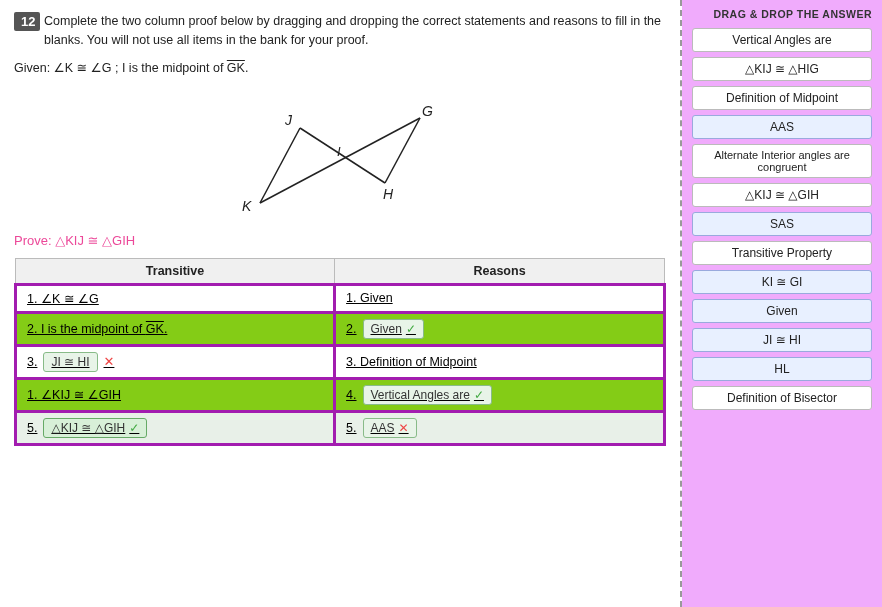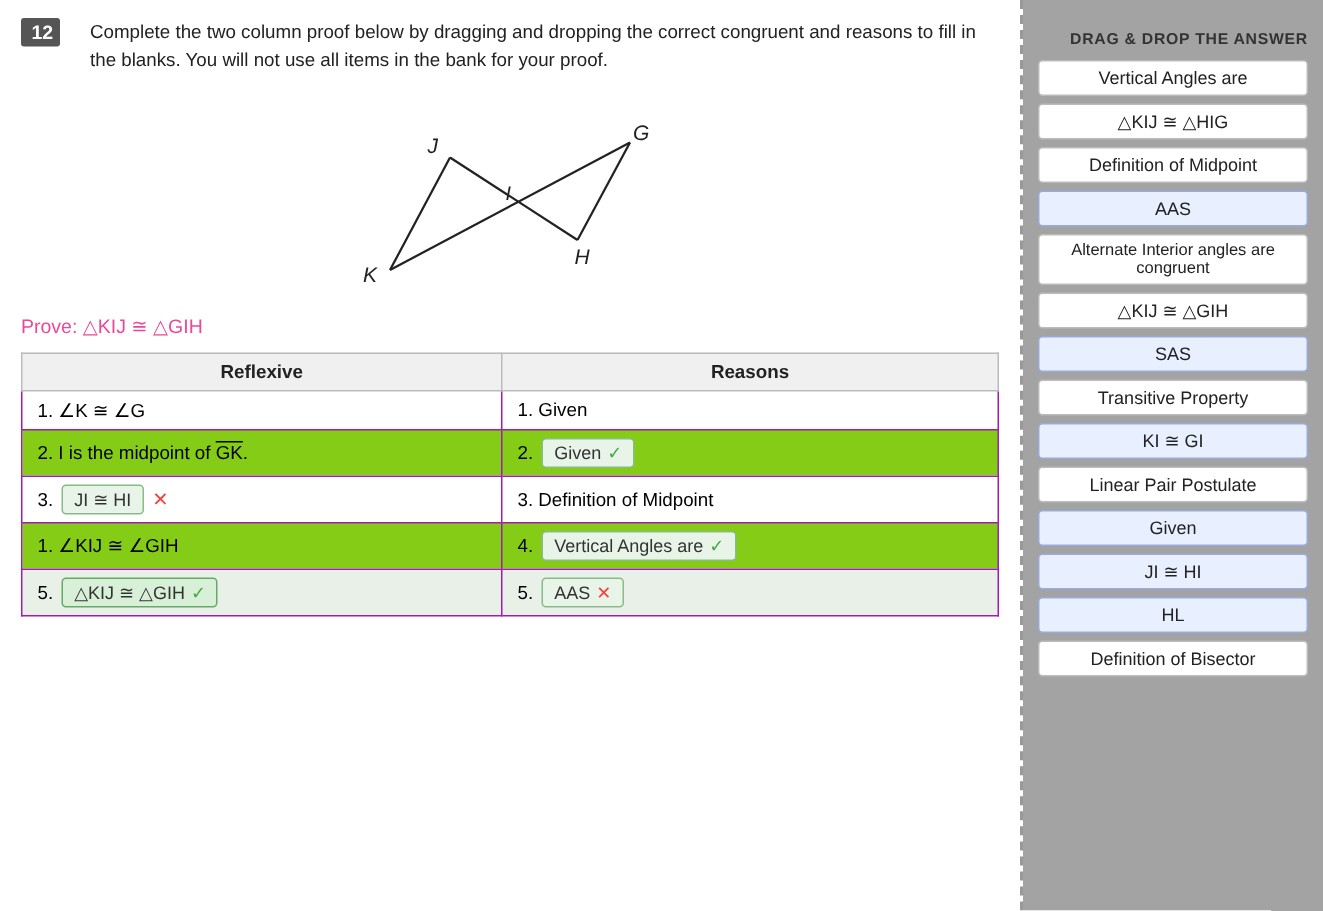--- a/index.html
+++ b/index.html
@@ -6,28 +6,28 @@
     body { font-family: Arial, sans-serif; font-size: 13px; background: #fff; display: flex; width: 882px; min-height: 607px; }
 
     .main-panel {
       flex: 1;
       padding: 12px 14px;
       border-right: 2px dashed #999;
     }
 
     .right-panel {
       width: 200px;
-      padding: 20px 10px;
-      background: #a3a3a3;
+      padding: 8px 10px;
+      background: #f0abfc;
     }
 
     .header-row {
       display: flex;
       align-items: flex-start;
-      gap: 20px;
+      gap: 4px;
       margin-bottom: 10px;
     }
 
     .question-num {
       background: #555;
       color: #fff;
       font-weight: bold;
       font-size: 13px;
       padding: 2px 7px;
       border-radius: 2px;
@@ -68,23 +68,24 @@
     table th {
       background: #f0f0f0;
       border: 1px solid #bbb;
       padding: 5px 10px;
       text-align: center;
       font-weight: bold;
       color: #222;
     }
 
     table td {
-      border: 1px solid #a21caf;
+      border: 3px solid #a21caf;
       padding: 5px 10px;
       vertical-align: middle;
+      text-decoration: underline;
     }
 
     .row-even { background: #fff; }
     .row-odd { background: #84cc16; }
     .row-highlight { background: #e8f0e8; }
 
     .reason-cell {
       display: flex;
       align-items: center;
       gap: 6px;
@@ -144,23 +145,26 @@
     }
 
     svg.diagram { width: 220px; height: 140px; }
   </style>
 </head>
 <body>
 
 <div class="main-panel">
   <div class="header-row">
     <div class="question-num">12</div>
-    <div class="instructions">Complete the two column proof below by dragging and dropping the correct congruent and reasons to fill in the blanks. You will not use all items in the bank for your proof.</div>
-  </div>
-
+    <div class="instructions">Complete the two column proof below by dragging and dropping the correct statements and reasons to fill in the blanks. You will not use all items in the bank for your proof.</div>
+  </div>
+
+  <div class="given-text">
+    <span>Given: ∠K ≅ ∠G ; I is the midpoint of <span style="text-decoration:overline">GK</span>.</span>
+  </div>
 
   <div class="diagram-area">
     <svg class="diagram" viewBox="0 0 220 140">
 
       <line x1="30" y1="120" x2="190" y2="35" stroke="#222" stroke-width="1.5"></line>
 
       <line x1="70" y1="45" x2="155" y2="100" stroke="#222" stroke-width="1.5"></line>
 
       <line x1="30" y1="120" x2="70" y2="45" stroke="#222" stroke-width="1.5"></line>
       <line x1="190" y1="35" x2="155" y2="100" stroke="#222" stroke-width="1.5"></line>
@@ -173,21 +177,21 @@
     </svg>
   </div>
 
   <div class="prove-text">
     Prove: △KIJ ≅ △GIH
   </div>
 
   <table>
     <thead>
       <tr>
-        <th>Reflexive</th>
+        <th>Transitive</th>
         <th>Reasons</th>
       </tr>
     </thead>
     <tbody>
 
       <tr class="row-even">
         <td>1. ∠K ≅ ∠G</td>
         <td>1. Given</td>
       </tr>
 
@@ -255,18 +259,17 @@
 
   <div class="drag-item">Vertical Angles are</div>
   <div class="drag-item">△KIJ ≅ △HIG</div>
   <div class="drag-item">Definition of Midpoint</div>
   <div class="drag-item blue-tint">AAS</div>
   <div class="drag-item" style="font-size:11px;">Alternate Interior angles are congruent</div>
   <div class="drag-item">△KIJ ≅ △GIH</div>
   <div class="drag-item blue-tint">SAS</div>
   <div class="drag-item">Transitive Property</div>
   <div class="drag-item blue-tint">KI ≅ GI</div>
-  <div class="drag-item">Linear Pair Postulate</div>
   <div class="drag-item blue-tint">Given</div>
   <div class="drag-item blue-tint">JI ≅ HI</div>
   <div class="drag-item blue-tint">HL</div>
   <div class="drag-item">Definition of Bisector</div>
 </div>
 
 </body></html>

